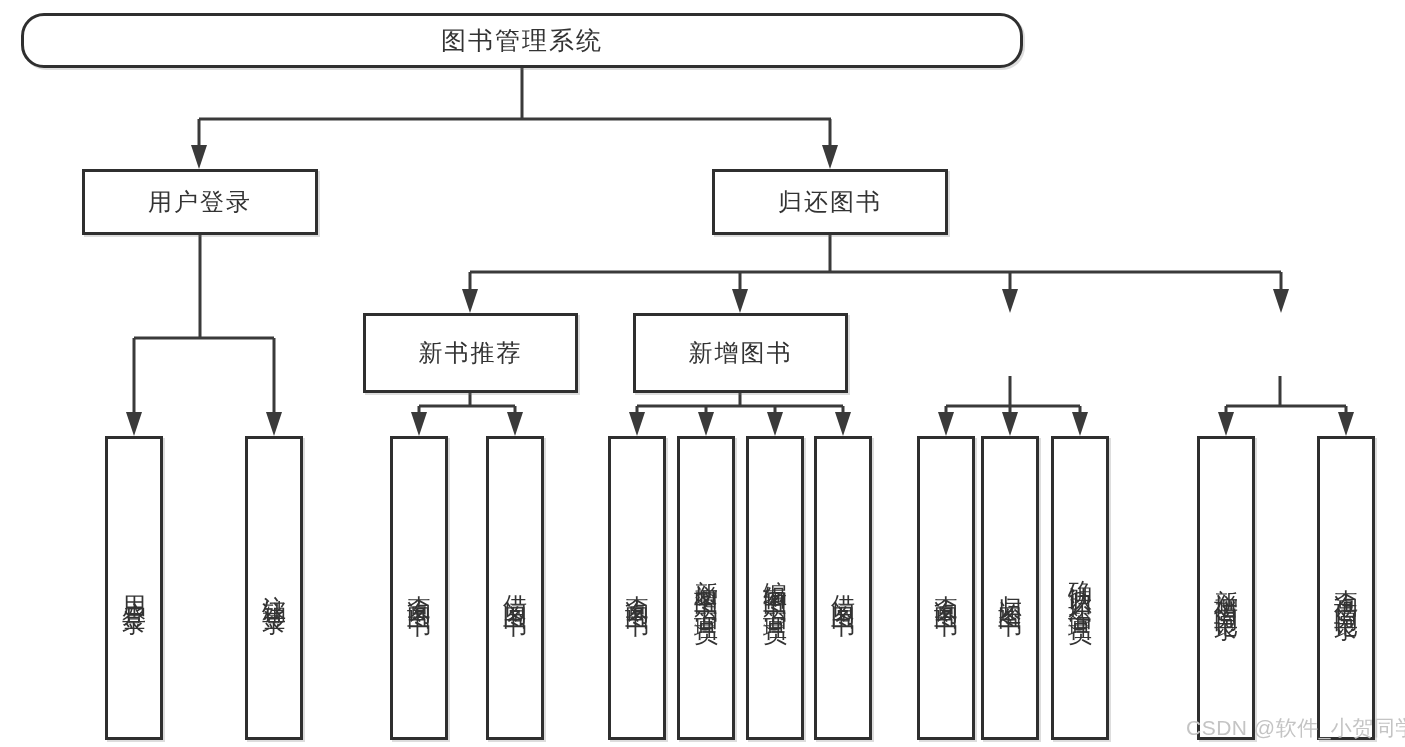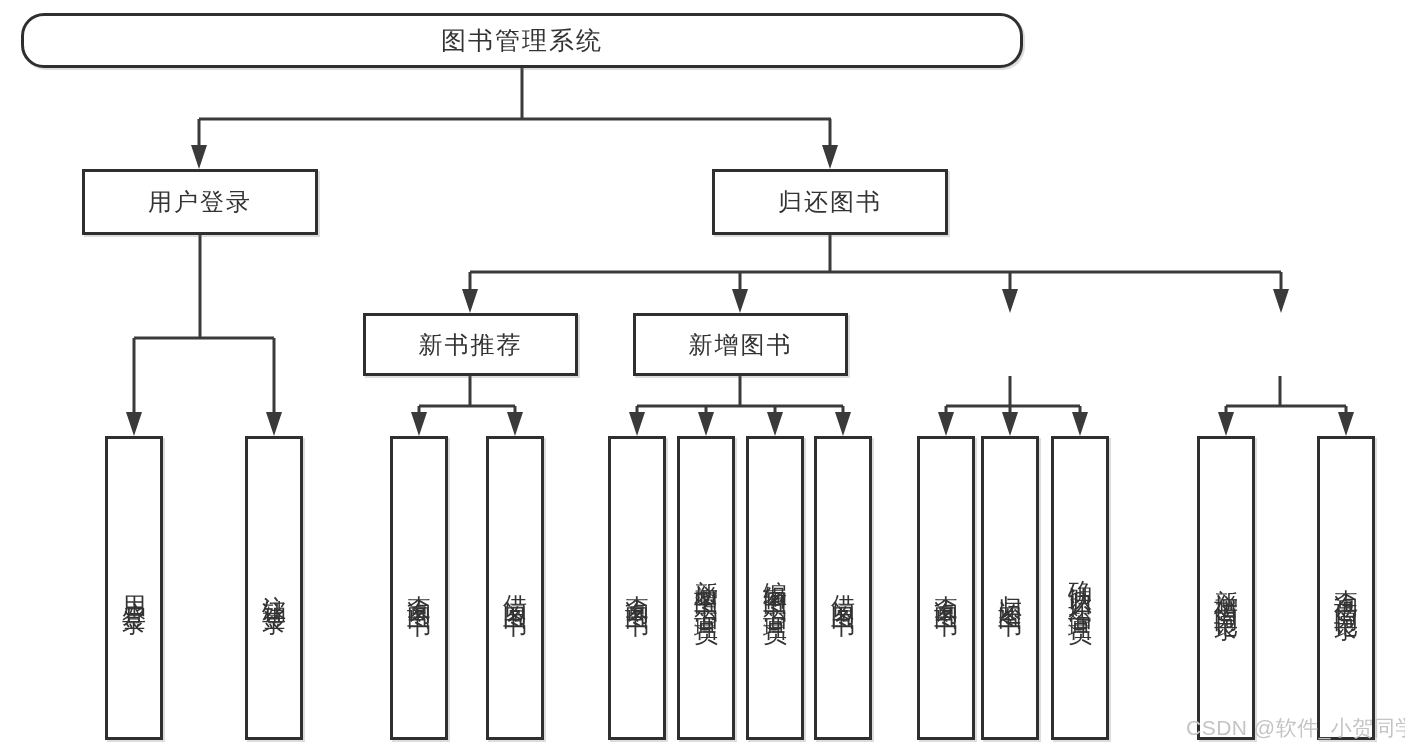--- a/index.html
+++ b/index.html
@@ -57,21 +57,21 @@
     border-radius: 23px;
   }
   .lvl2 {
     top: 169px;
     width: 236px;
     height: 66px;
   }
   .lvl3 {
     top: 313px;
     width: 215px;
-    height: 63px;
+    height: 80px;
   }
   .leaf {
     top: 436px;
     width: 58px;
     height: 304px;
     writing-mode: vertical-lr;
     letter-spacing: 6px;
     font-size: 24px;
     white-space: normal;
   }

